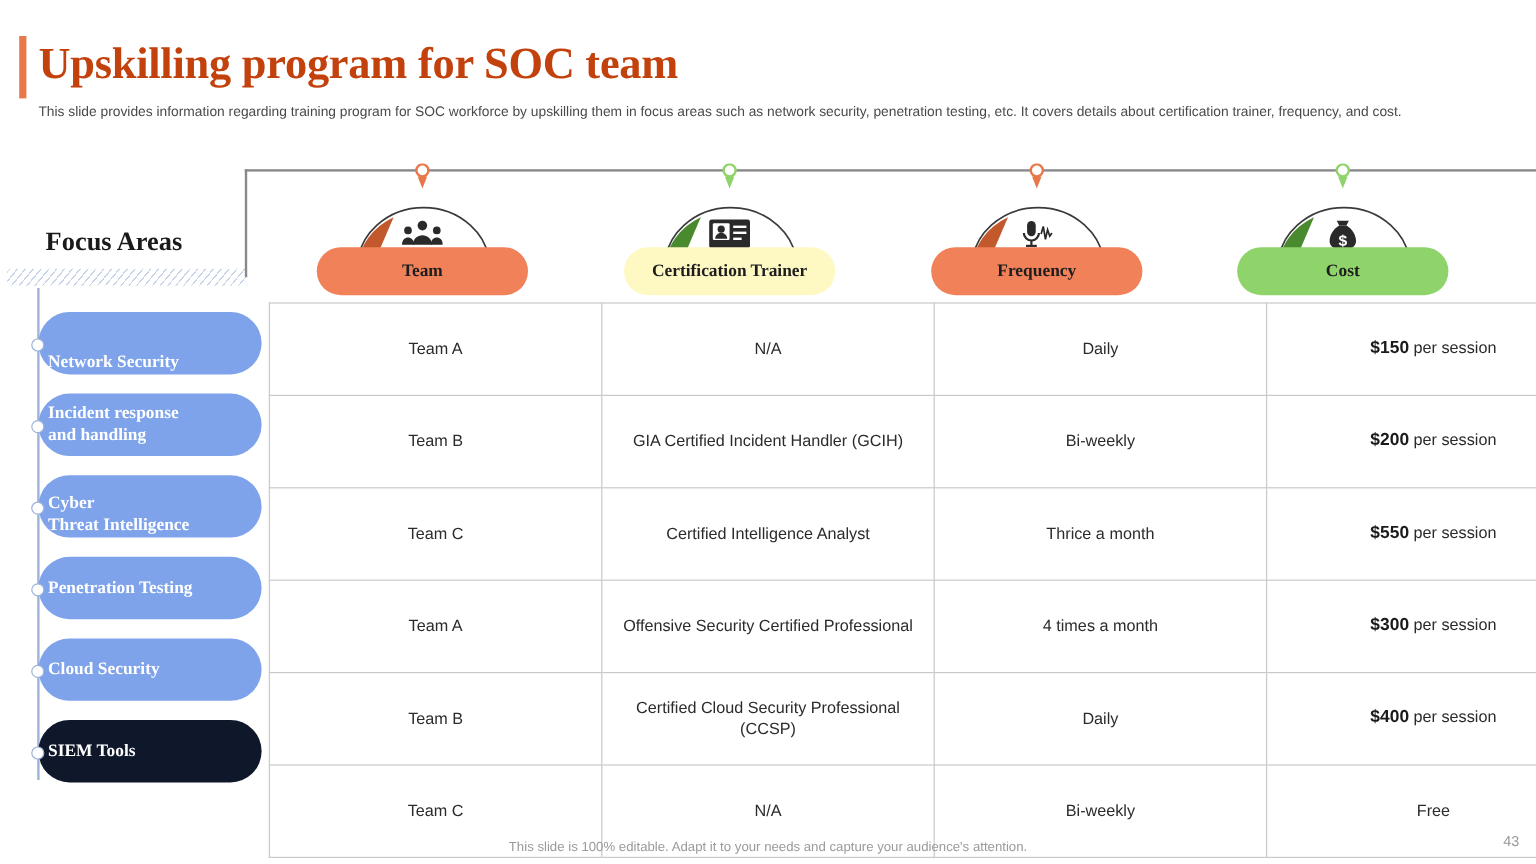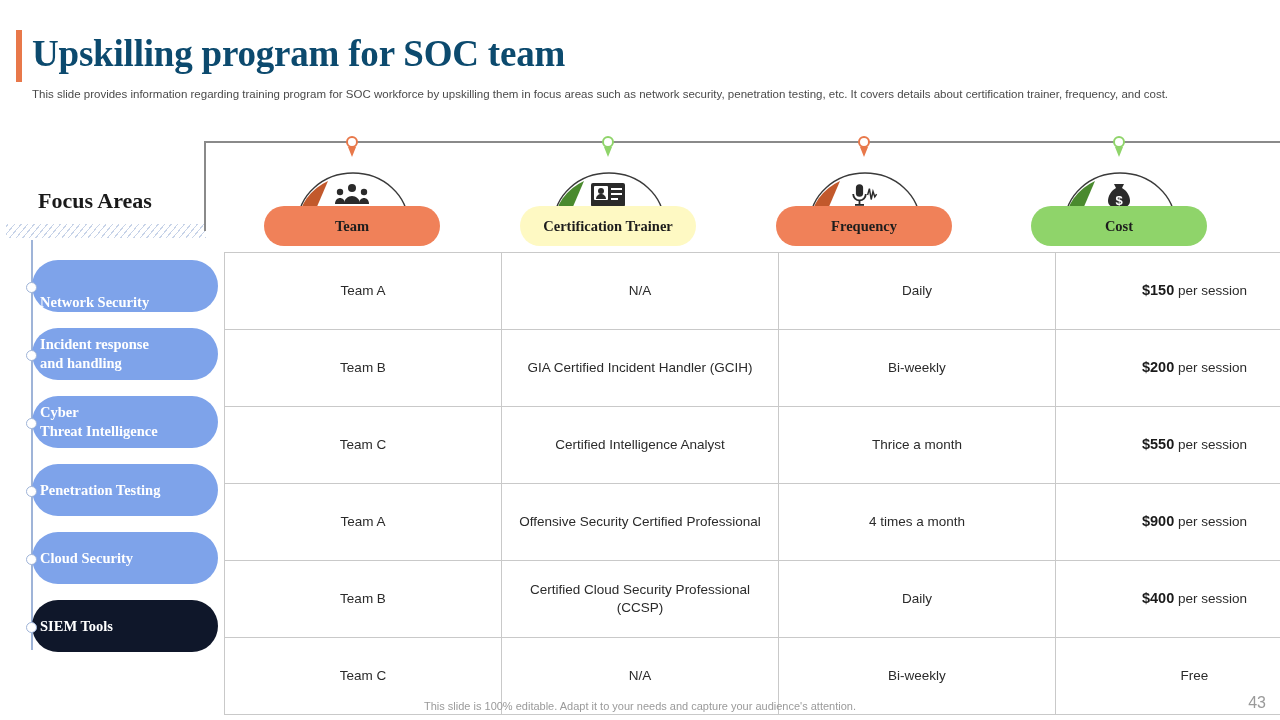--- a/index.html
+++ b/index.html
@@ -24,21 +24,21 @@
     height: 52px;
     background: #e8784a;
   }
   .page-title {
     position: absolute;
     left: 32px;
     top: 32px;
     font-family: "Liberation Serif", serif;
     font-size: 37px;
     font-weight: bold;
-    color: #0c4a6e;
+    color: #c2410c;
     letter-spacing: -0.2px;
   }
   .page-subtitle {
     position: absolute;
     left: 32px;
     top: 86px;
     width: 1200px;
     font-size: 11.5px;
     color: #4a4a4a;
     line-height: 1.4;
@@ -187,21 +187,21 @@
     top: 700px;
     width: 1280px;
     text-align: center;
     font-size: 11px;
     color: #9a9a9a;
   }
   .page-num {
     position: absolute;
     right: 14px;
     top: 694px;
-    font-size: 16px;
+    font-size: 12px;
     color: #9a9a9a;
   }
 </style>
 </head>
 <body>
 
 <div class="accent-bar"></div>
 <div class="page-title">Upskilling program for SOC team</div>
 <div class="page-subtitle">This slide provides information regarding training program for SOC workforce by upskilling them in focus areas such as network security, penetration testing, etc. It covers details about certification trainer, frequency, and cost.</div>
 
@@ -214,21 +214,21 @@
 
 <div id="pills">
     <div class="pill" style="top: 260px; background: rgb(126, 163, 234); align-items: flex-end;">
       <span>Network Security</span>
     </div>
     <div class="rail-dot" style="top: 282px;"></div>
     <div class="pill" style="top: 328px; background: rgb(126, 163, 234);">
       <span>Incident response<br>and handling</span>
     </div>
     <div class="rail-dot" style="top: 350px;"></div>
-    <div class="pill" style="top: 396px; background: rgb(126, 163, 234);">
+    <div class="pill" style="top: 396px; background: rgb(126, 163, 234); align-items: flex-end;">
       <span>Cyber<br>Threat Intelligence</span>
     </div>
     <div class="rail-dot" style="top: 418px;"></div>
     <div class="pill" style="top: 464px; background: rgb(126, 163, 234);">
       <span>Penetration Testing</span>
     </div>
     <div class="rail-dot" style="top: 486px;"></div>
     <div class="pill" style="top: 532px; background: rgb(126, 163, 234);">
       <span>Cloud Security</span>
     </div>
@@ -348,21 +348,21 @@
       <tr>
         <td class="c0">Team C</td>
         <td class="c1">Certified Intelligence Analyst</td>
         <td class="c2">Thrice a month</td>
         <td class="c3"><span class="price">$550</span><span class="price-suffix"> per session</span></td>
       </tr>
       <tr>
         <td class="c0">Team A</td>
         <td class="c1">Offensive Security Certified Professional</td>
         <td class="c2">4 times a month</td>
-        <td class="c3"><span class="price">$900</span><span class="price-suffix"> per session</span></td>
+        <td class="c3"><span class="price">$300</span><span class="price-suffix"> per session</span></td>
       </tr>
       <tr>
         <td class="c0">Team B</td>
         <td class="c1">Certified Cloud Security Professional (CCSP)</td>
         <td class="c2">Daily</td>
         <td class="c3"><span class="price">$400</span><span class="price-suffix"> per session</span></td>
       </tr>
       <tr>
         <td class="c0">Team C</td>
         <td class="c1">N/A</td>

